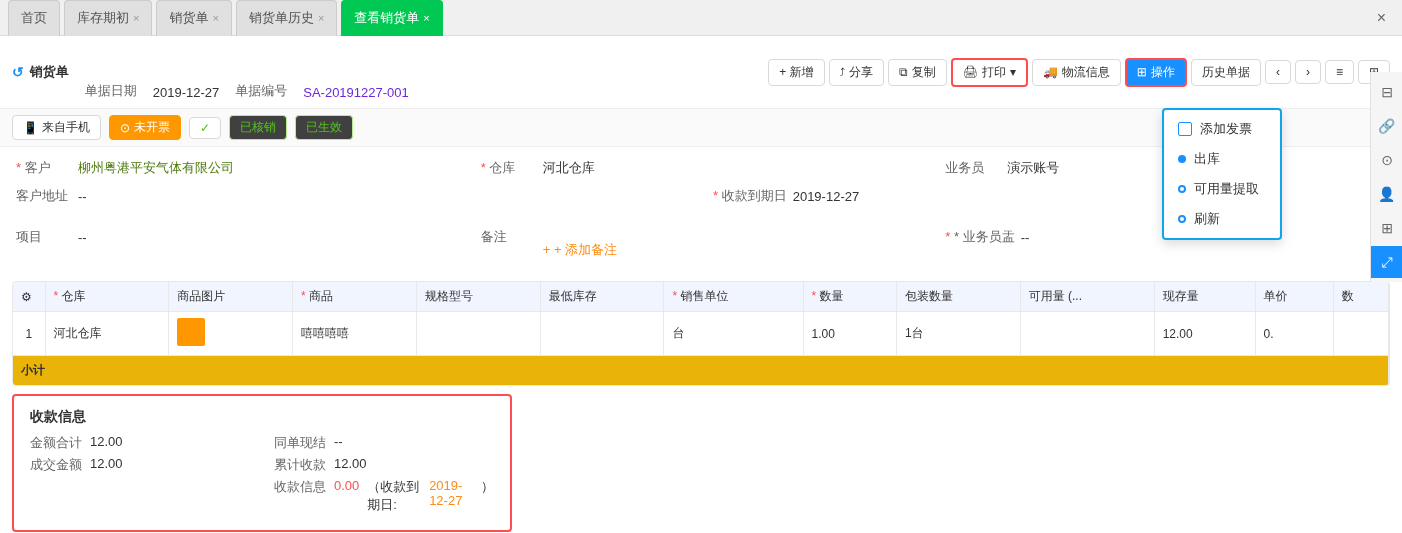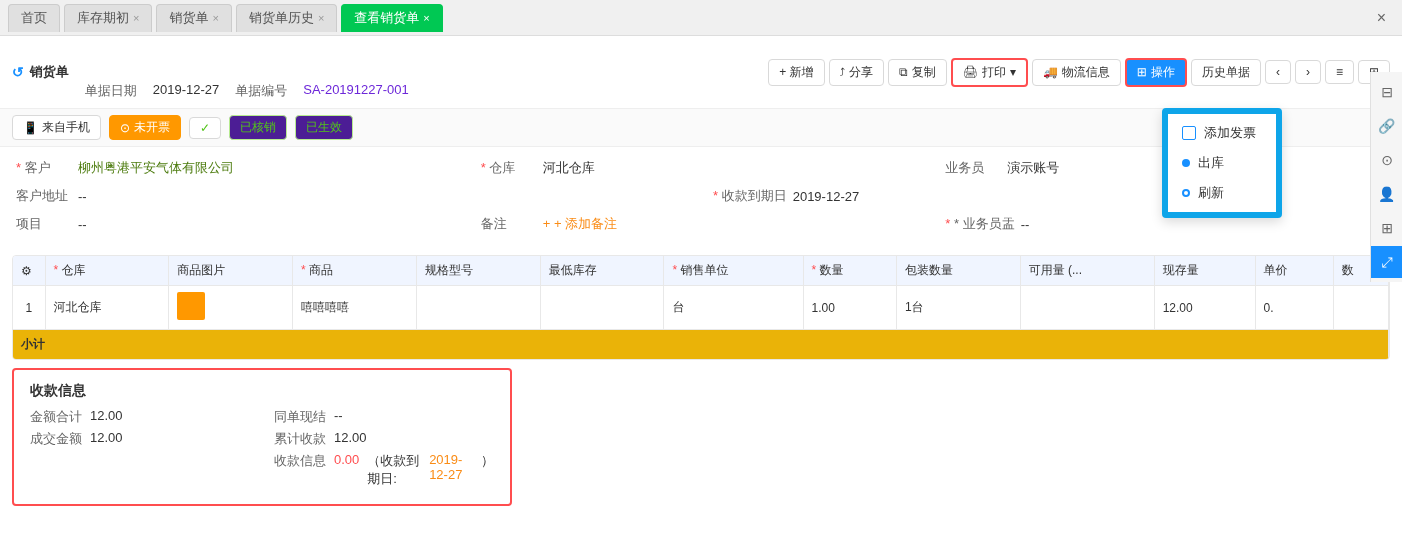--- a/index.html
+++ b/index.html
@@ -7,21 +7,21 @@
 
     
     .tab-bar {
       display: flex; align-items: center; background: #f0f0f0; border-bottom: 1px solid #ddd;
       height: 36px; padding: 0 8px; gap: 4px;
     }
     .tab-item {
       display: flex; align-items: center; gap: 4px; padding: 4px 12px;
       background: #e0e0e0; border-radius: 4px 4px 0 0; cursor: pointer;
       font-size: 13px; color: #555; border: 1px solid #ccc; border-bottom: none;
-      height: 28px;
+      height: 36px;
     }
     .tab-item.active {
       background: #00c853; color: #fff; border-color: #00c853;
     }
     .tab-item .close-icon { font-size: 11px; color: #999; cursor: pointer; }
     .tab-item.active .close-icon { color: #fff; }
 
     
     .tab-bar-close {
       margin-left: auto; font-size: 16px; cursor: pointer; color: #666; padding: 0 8px;
@@ -30,21 +30,21 @@
     
     .main-content { background: #fff; height: calc(533px - 36px); overflow: hidden; position: relative; }
 
     
     .doc-header {
       display: flex; align-items: center; padding: 8px 12px; border-bottom: 1px solid #eee;
       gap: 16px; background: #fff;
     }
     .doc-title { display: flex; align-items: center; gap: 6px; font-weight: bold; color: #333; }
     .doc-title .icon { color: #1890ff; font-size: 14px; }
-    .doc-meta { display: flex; align-items: flex-start; gap: 16px; font-size: 13px; color: #333; margin-top: 38px; }
+    .doc-meta { display: flex; align-items: flex-end; gap: 16px; font-size: 13px; color: #333; margin-top: 38px; }
     .doc-meta span { color: #666; }
 
     
     .toolbar {
       display: flex; align-items: center; margin-left: auto; gap: 4px;
     }
     .btn-toolbar {
       display: flex; align-items: center; gap: 4px; padding: 4px 10px;
       border: 1px solid #d9d9d9; border-radius: 4px; cursor: pointer;
       font-size: 12px; background: #fff; color: #333; white-space: nowrap;
@@ -58,21 +58,21 @@
       border-bottom: 1px solid #eee; background: #fafafa;
     }
     .btn-sub {
       display: flex; align-items: center; gap: 4px; padding: 3px 10px;
       border: 1px solid #d9d9d9; border-radius: 4px; cursor: pointer;
       font-size: 12px; background: #fff; color: #333; white-space: nowrap;
     }
     .btn-status {
       padding: 3px 10px; border-radius: 4px; font-size: 12px; border: 1px solid;
     }
-    .btn-status.green { background: #4c1d95; color: #52c41a; border-color: #b7eb8f; }
+    .btn-status.green { background: #404040; color: #52c41a; border-color: #b7eb8f; }
 
     
     .form-area { padding: 12px 16px; }
     .form-row { display: flex; align-items: center; margin-bottom: 10px; gap: 24px; }
     .form-field { display: flex; align-items: center; gap: 6px; flex: 1; }
     .field-label { color: #666; white-space: nowrap; min-width: 56px; }
     .field-label.required::before { content: '* '; color: #ff4d4f; }
     .field-value { color: #333; }
     .field-value.link { color: #4d7c0f; cursor: pointer; }
 
@@ -102,21 +102,21 @@
     .payment-grid { display: grid; grid-template-columns: 1fr 1fr; gap: 4px 24px; }
     .payment-row { display: flex; align-items: flex-start; gap: 8px; margin-bottom: 4px; }
     .payment-label { color: #666; white-space: nowrap; }
     .payment-value { color: #333; }
     .payment-value.red { color: #ff4d4f; }
     .payment-value.orange { color: #fa8c16; }
 
     
     .dropdown-menu {
       position: absolute; top: 72px; right: 120px;
-      background: #fff; border: 6px solid #0ea5e9; border-radius: 4px;
+      background: #fff; border: 2px solid #0ea5e9; border-radius: 4px;
       box-shadow: 0 4px 12px rgba(0,0,0,0.15); z-index: 100;
       min-width: 120px; padding: 4px 0;
     }
     .dropdown-item {
       display: flex; align-items: center; gap: 8px; padding: 6px 14px;
       cursor: pointer; font-size: 13px; color: #333;
     }
     .dropdown-item .dot { width: 8px; height: 8px; border-radius: 50%; display: inline-block; }
     .dropdown-item .dot.blue { background: #1890ff; }
     .dropdown-item .icon-square { width: 14px; height: 14px; border: 1px solid #1890ff; border-radius: 2px; display: inline-block; }
@@ -252,21 +252,21 @@
           <span class="field-value">2019-12-27</span>
         </div>
       </div>
       <div class="form-row">
         <div class="form-field">
           <span class="field-label">项目</span>
           <span class="field-value">--</span>
         </div>
         <div class="form-field">
           <span class="field-label">备注</span>
-          <span class="field-value link" style="color:#fa8c16;">
+          <span class="field-value link" style="color:#fa8c16;margin-top:26px;">
             <span>+</span>
             <span>+ 添加备注</span>
           </span>
         </div>
         <div class="form-field">
           <span class="field-label required">* 业务员盂</span>
           <span class="field-value">--</span>
         </div>
       </div>
     </div>
@@ -354,20 +354,24 @@
       <div class="dropdown-item">
         <span class="icon-square"></span>
         <span>添加发票</span>
       </div>
       <div class="dropdown-item">
         <span class="dot blue"></span>
         <span>出库</span>
       </div>
       <div class="dropdown-item">
         <span class="dot blue" style="background:transparent;border:2px solid #1890ff;"></span>
+        <span>可用量提取</span>
+      </div>
+      <div class="dropdown-item">
+        <span class="dot blue" style="background:transparent;border:2px solid #1890ff;"></span>
         <span>刷新</span>
       </div>
     </div>
 
     <div class="side-icons">
       <div class="side-icon">⊟</div>
       <div class="side-icon">🔗</div>
       <div class="side-icon">⊙</div>
       <div class="side-icon">👤</div>
       <div class="side-icon">⊞</div>

